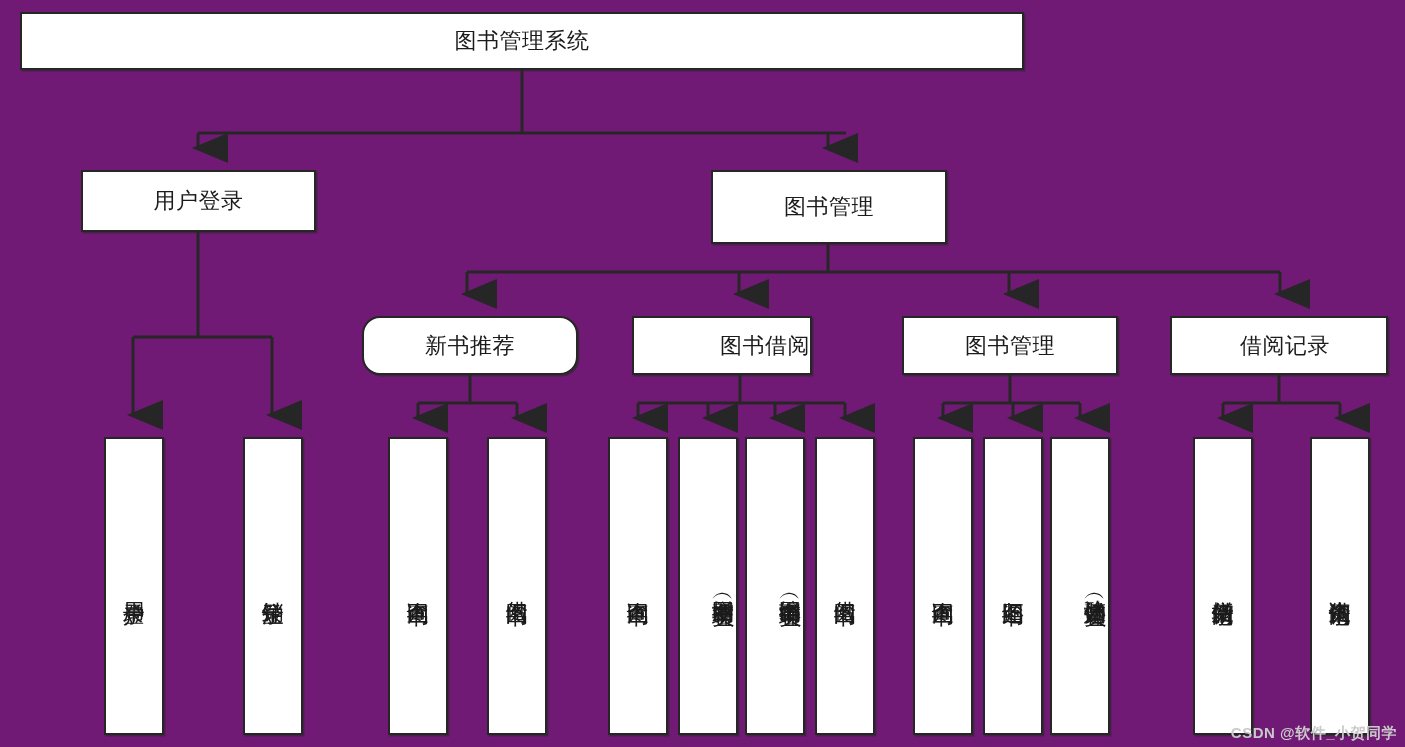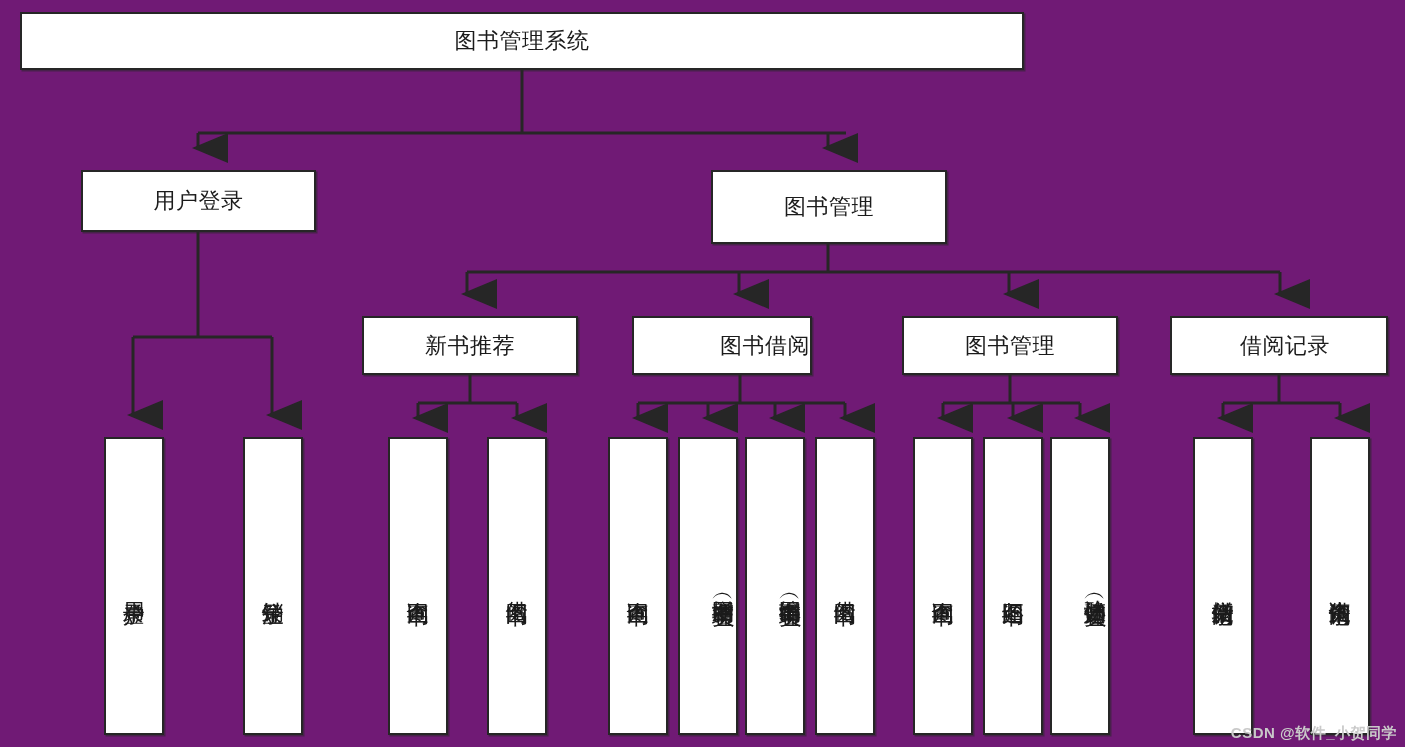--- a/index.html
+++ b/index.html
@@ -132,21 +132,21 @@
     <span>图书管理系统</span>
   </div>
 
   <div class="node h" style="left:81px; top:170px; width:235px; height:62px;">
     <span>用户登录</span>
   </div>
   <div class="node h" style="left:711px; top:170px; width:236px; height:74px;">
     <span>图书管理</span>
   </div>
 
-  <div class="node h" style="left:362px; top:316px; width:216px; height:59px;">
+  <div class="node h" style="left:362px; top:316px; width:216px; height:59px;border-radius:18px;">
     <span>新书推荐</span>
   </div>
   <div class="node h" style="left:632px; top:316px; width:180px; height:59px;justify-content:flex-end;">
     <span>图书借阅</span>
   </div>
   <div class="node h" style="left:902px; top:316px; width:216px; height:59px;">
     <span>图书管理</span>
   </div>
   <div class="node h" style="left:1170px; top:316px; width:218px; height:59px;padding-left:12px;">
     <span>借阅记录</span>

